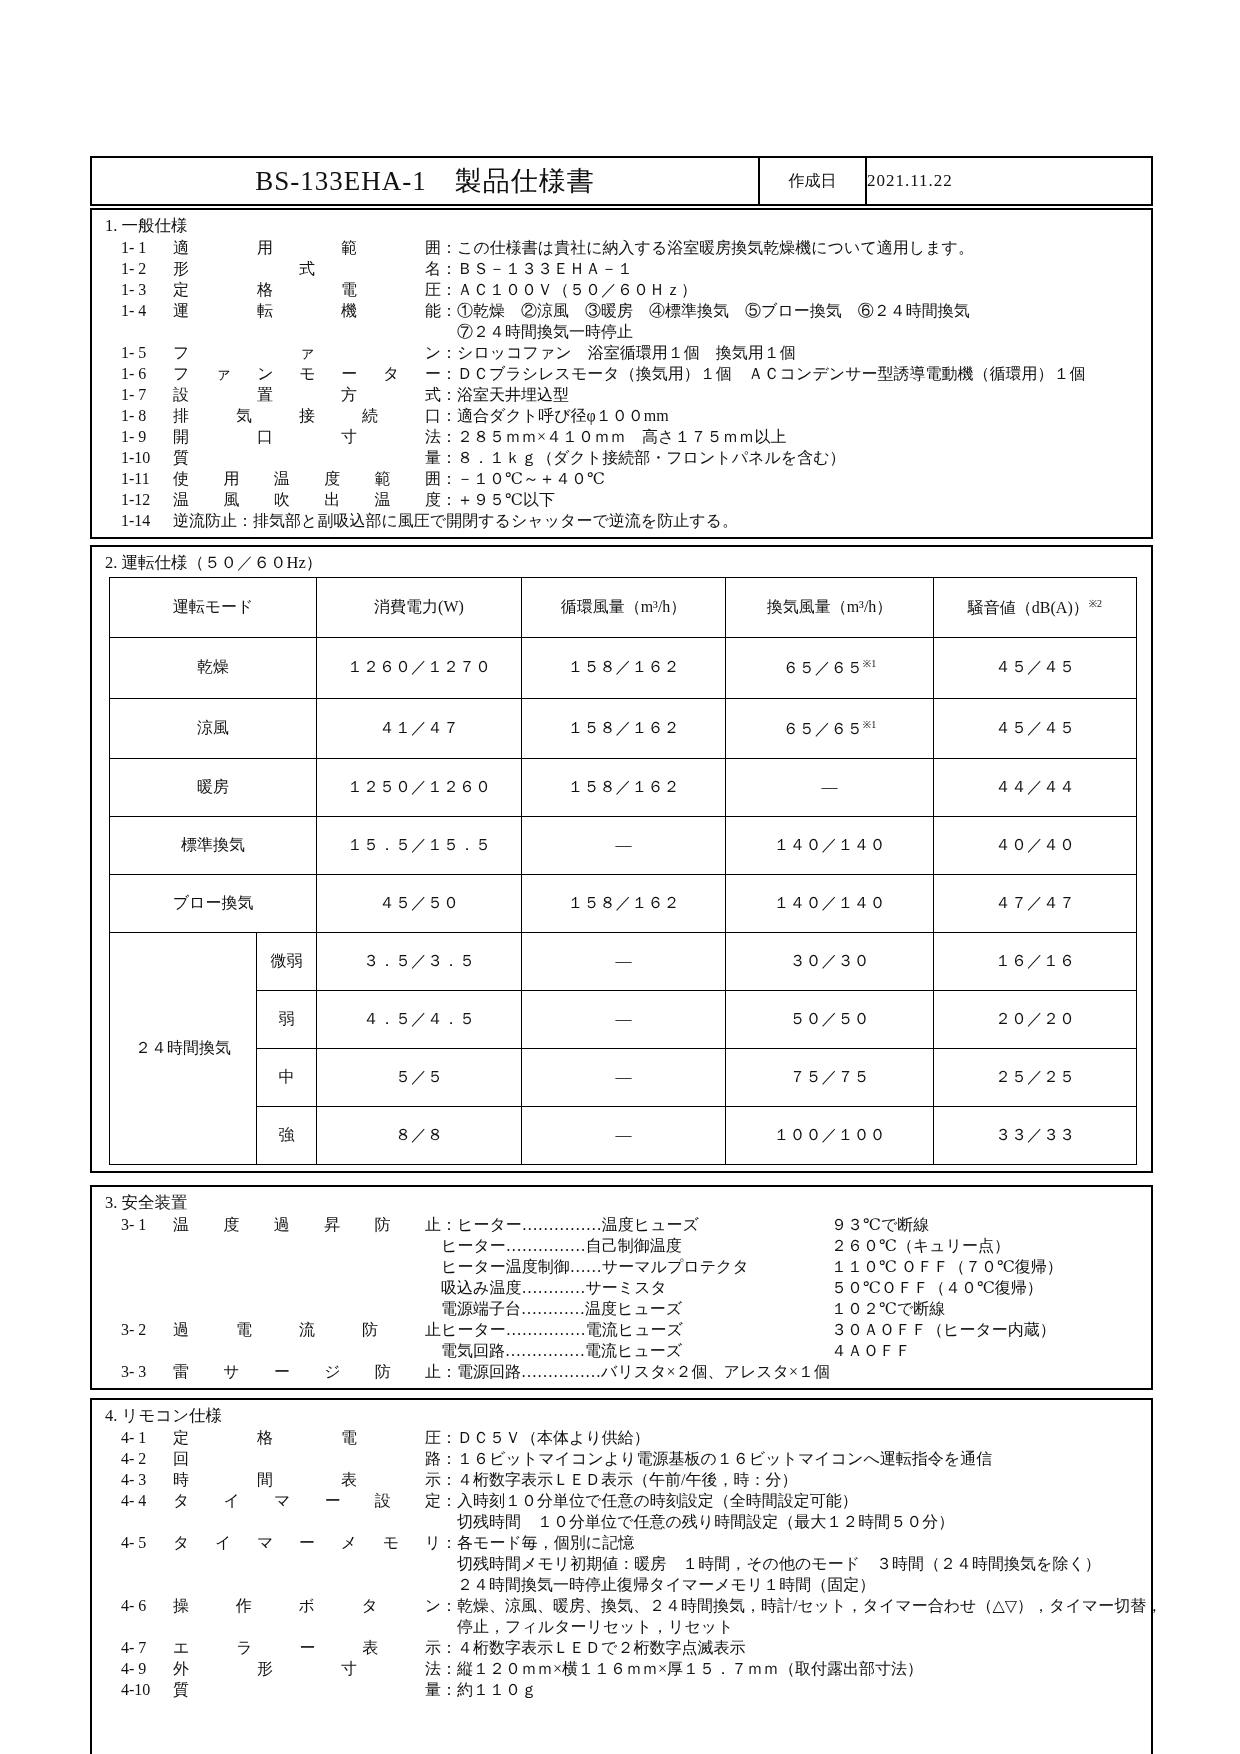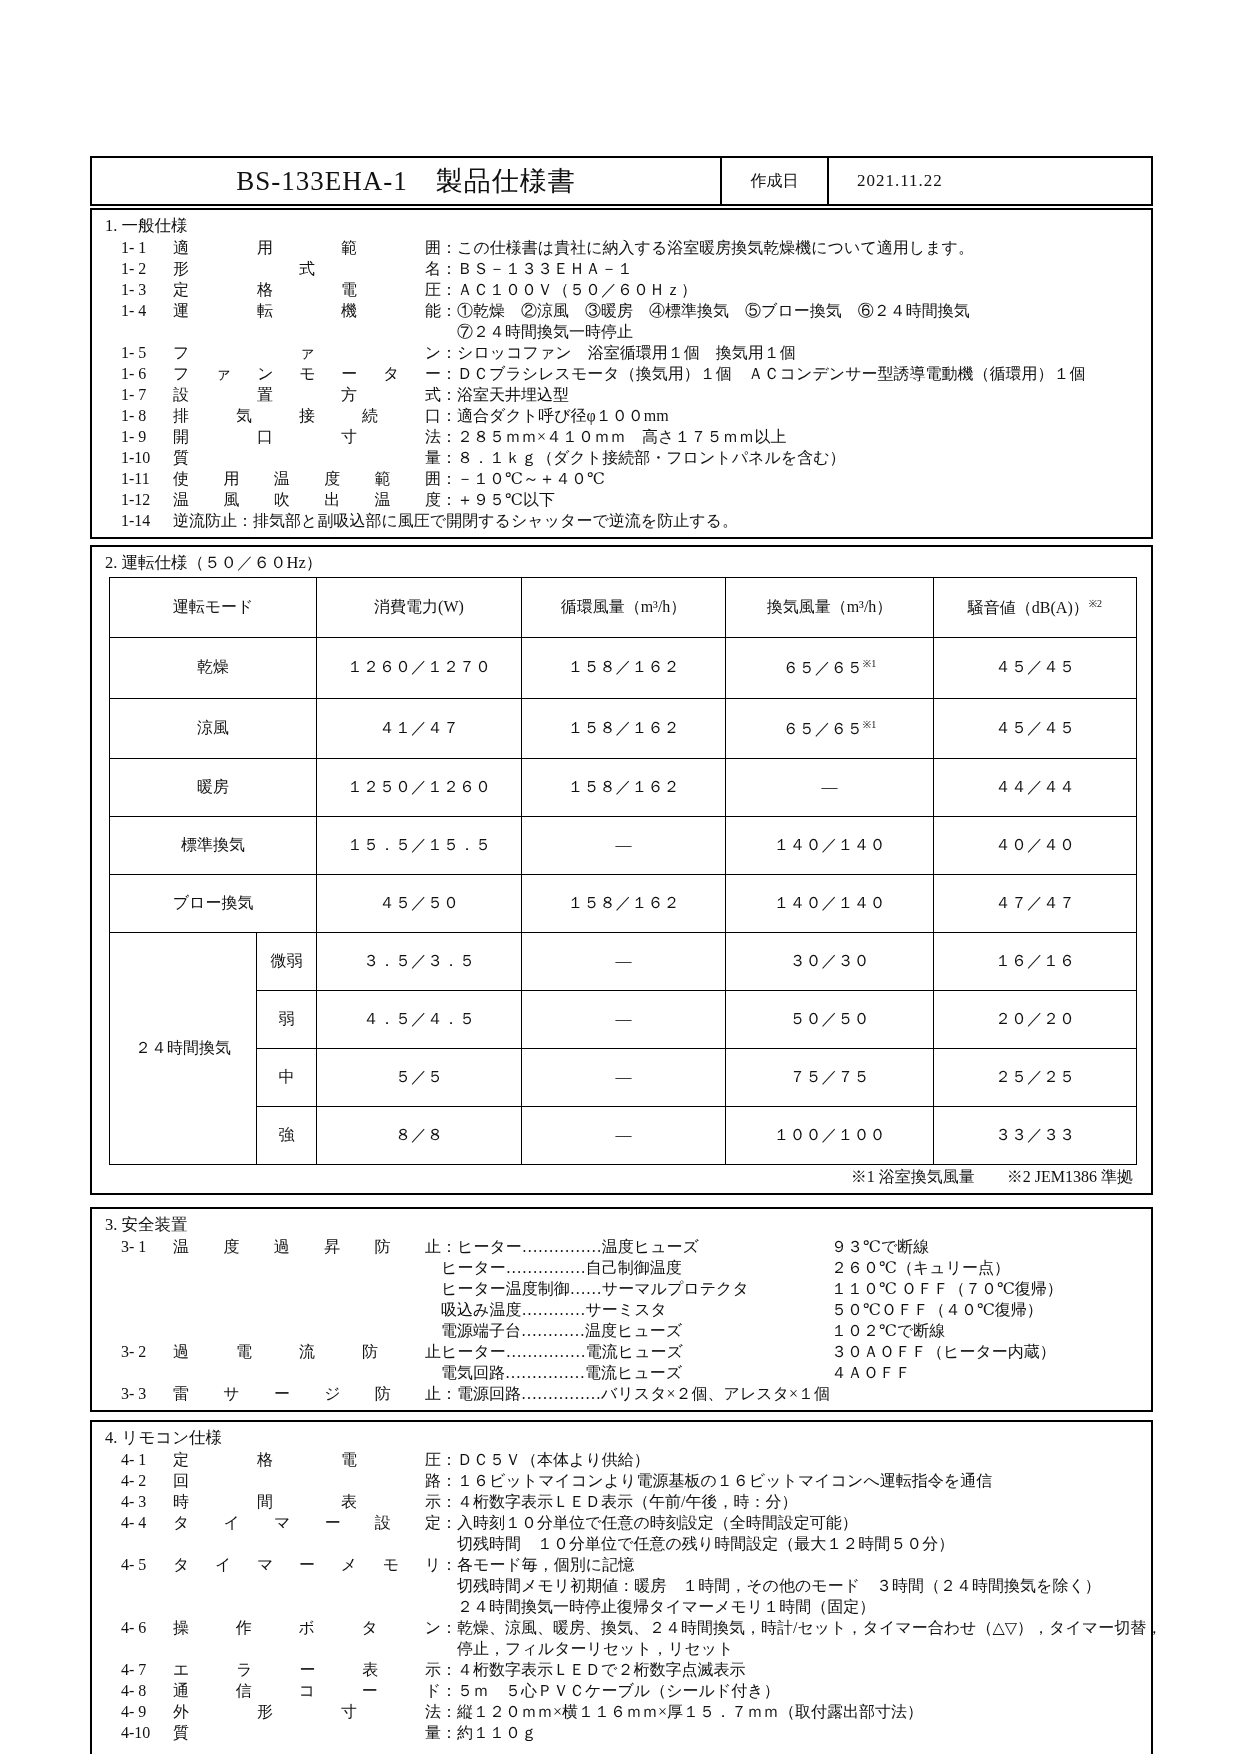--- a/index.html
+++ b/index.html
@@ -9,21 +9,21 @@
     color:#111;
     font-family:"Liberation Serif","DejaVu Serif",serif;
     font-size:16px;
   }
   .page { position:absolute; left:90px; top:156px; width:1063px; }
 
   
   .titlebox { display:flex; border:2px solid #000; height:50px; margin-bottom:2px; }
   .title-main { flex:1; display:flex; align-items:center; justify-content:center; font-size:27px; letter-spacing:1px; white-space:nowrap; }
   .title-datelabel { width:107px; border-left:2px solid #000; display:flex; align-items:center; justify-content:center; font-size:16px; }
-  .title-dateval { width:324px; border-left:2px solid #000; display:flex; align-items:center; font-size:17px; padding-left:28px; letter-spacing:1px; }
+  .title-dateval { width:286px; border-left:2px solid #000; display:flex; align-items:center; font-size:17px; letter-spacing:1px; }
 
   
   .secbox { border:2px solid #000; padding:5px 12px 6px 13px; margin-bottom:6px; }
   .sec-heading { font-size:16.5px; line-height:22px; white-space:nowrap; }
 
   .row { display:flex; line-height:21px; padding-left:16px; white-space:nowrap; }
   .no  { width:52px; flex:none; }
   .lbl { width:268px; flex:none; text-align:justify; text-align-last:justify; }
   .row-tight .lbl { width:auto; text-align-last:left; }
   .val { flex:1; white-space:nowrap; }
@@ -212,21 +212,20 @@
       </tr>
       <tr>
         <td>強</td>
         <td>８／８</td>
         <td>―</td>
         <td>１００／１００</td>
         <td>３３／３３</td>
       </tr>
     </tbody>
       </table>
-    <div class="footnote">※1 浴室換気風量　　※2 JEM1386 準拠</div>
   </div>
 
   <div class="secbox box3">
     <div class="sec-heading">3. 安全装置</div>
 
     <div class="row">
       <span class="no">3- 1</span>
       <span class="lbl">温度過昇防止</span>
       <span class="s3lines">
         <span class="s3line">
@@ -314,25 +313,20 @@
         <span class="lbl">操作ボタン</span>
         <span class="val">：乾燥、涼風、暖房、換気、２４時間換気，時計/セット，タイマー合わせ（△▽），タイマー切替，</span>
       </div>
     <div class="cont">停止，フィルターリセット，リセット</div>
     <div class="row">
         <span class="no">4- 7</span>
         <span class="lbl">エラー表示</span>
         <span class="val">：４桁数字表示ＬＥＤで２桁数字点滅表示</span>
       </div>
     <div class="row">
-        <span class="no">4- 8</span>
-        <span class="lbl">通信コード</span>
-        <span class="val">：５ｍ　５心ＰＶＣケーブル（シールド付き）</span>
-      </div>
-    <div class="row">
         <span class="no">4- 9</span>
         <span class="lbl">外形寸法</span>
         <span class="val">：縦１２０ｍｍ×横１１６ｍｍ×厚１５．７ｍｍ（取付露出部寸法）</span>
       </div>
     <div class="row">
         <span class="no">4-10</span>
         <span class="lbl">質量</span>
         <span class="val">：約１１０ｇ</span>
       </div>
   </div>

